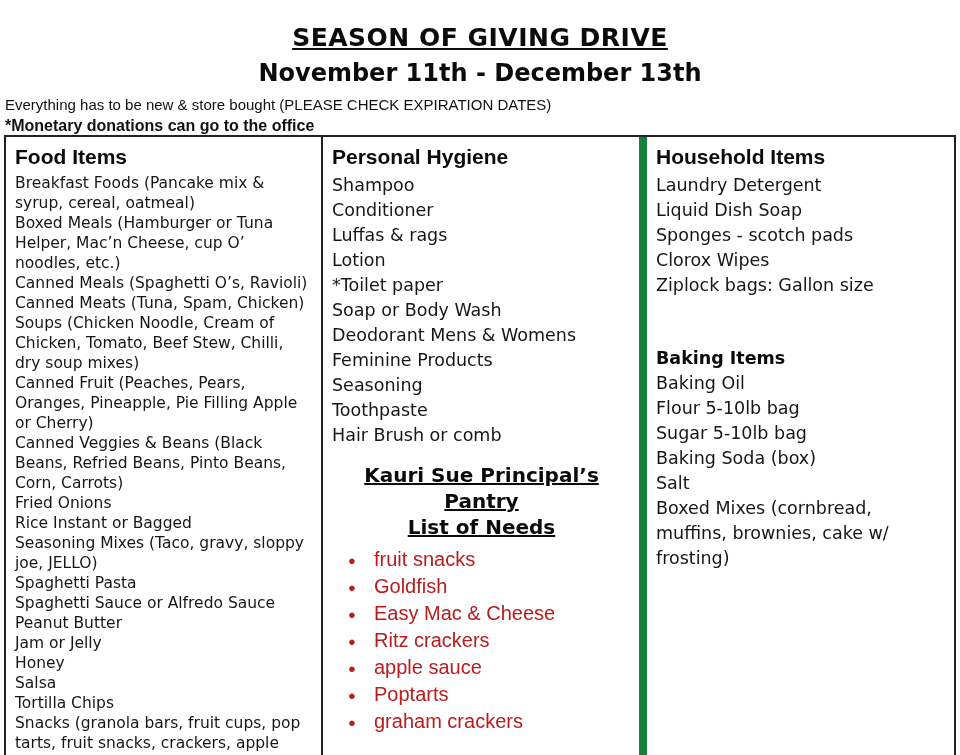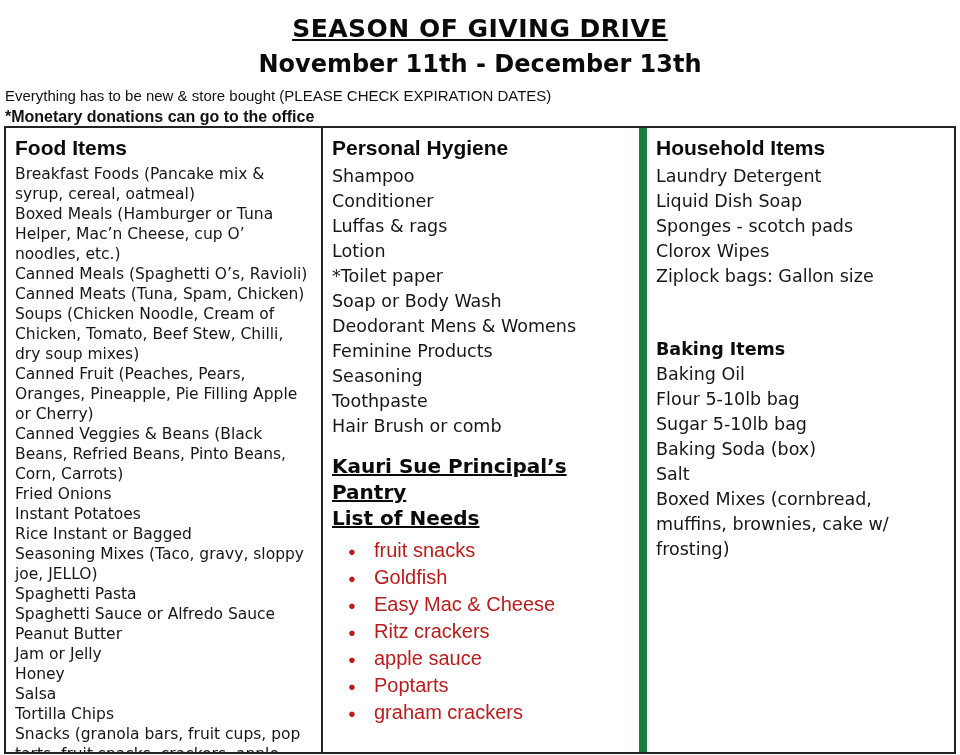--- a/index.html
+++ b/index.html
@@ -7,21 +7,21 @@
   .doc {
     position: relative;
     width: 960px;
     height: 755px;
     background: #ffffff;
     color: #111111;
     overflow: hidden;
     font-family: "Liberation Sans", sans-serif;
   }
   
-  .doc-header { padding-top: 14px; }
+  .doc-header { padding-top: 23px; }
   .title {
     font-family: "DejaVu Sans", sans-serif;
     font-weight: bold;
     font-size: 25px;
     letter-spacing: 0.5px;
     text-align: center;
     text-decoration: underline;
     color: #0b0b0b;
   }
   .subtitle {
@@ -78,20 +78,21 @@
     line-height: 25px;
     color: #161616;
   }
   
   .pantry { margin-top: 14px; }
   .pantry-title {
     font-family: "DejaVu Sans", sans-serif;
     font-weight: bold;
     font-size: 20px;
     line-height: 26px;
+    text-align: center;
     text-decoration: underline;
     color: #0b0b0b;
   }
   .pantry-list { margin-top: 6px; list-style: none; }
   .pantry-list .bullet-item {
     font-family: "Liberation Sans", sans-serif;
     font-size: 20px;
     line-height: 27px;
     color: #b91c1c;
     padding-left: 42px;
@@ -132,21 +133,20 @@
       <div class="col-header">Food Items</div>
       <div class="food-list">
           <div class="item">Breakfast Foods (Pancake mix &amp; syrup, cereal, oatmeal)</div>
           <div class="item">Boxed Meals (Hamburger or Tuna Helper, Mac’n Cheese, cup O’ noodles, etc.)</div>
           <div class="item">Canned Meals (Spaghetti O’s, Ravioli)</div>
           <div class="item">Canned Meats (Tuna, Spam, Chicken)</div>
           <div class="item">Soups (Chicken Noodle, Cream of Chicken, Tomato, Beef Stew, Chilli, dry soup mixes)</div>
           <div class="item">Canned Fruit (Peaches, Pears, Oranges, Pineapple, Pie Filling Apple or Cherry)</div>
           <div class="item">Canned Veggies &amp; Beans (Black Beans, Refried Beans, Pinto Beans, Corn, Carrots)</div>
           <div class="item">Fried Onions</div>
-          <div class="item">Instant Potatoes</div>
           <div class="item">Rice Instant or Bagged</div>
           <div class="item">Seasoning Mixes (Taco, gravy, sloppy joe, JELLO)</div>
           <div class="item">Spaghetti Pasta</div>
           <div class="item">Spaghetti Sauce or Alfredo Sauce</div>
           <div class="item">Peanut Butter</div>
           <div class="item">Jam or Jelly</div>
           <div class="item">Honey</div>
           <div class="item">Salsa</div>
           <div class="item">Tortilla Chips</div>
           <div class="item">Snacks (granola bars, fruit cups, pop tarts, fruit snacks, crackers, apple sauce)</div>

